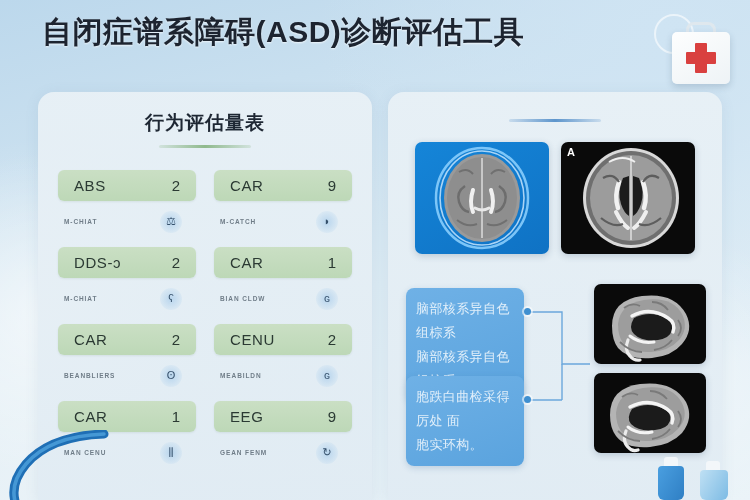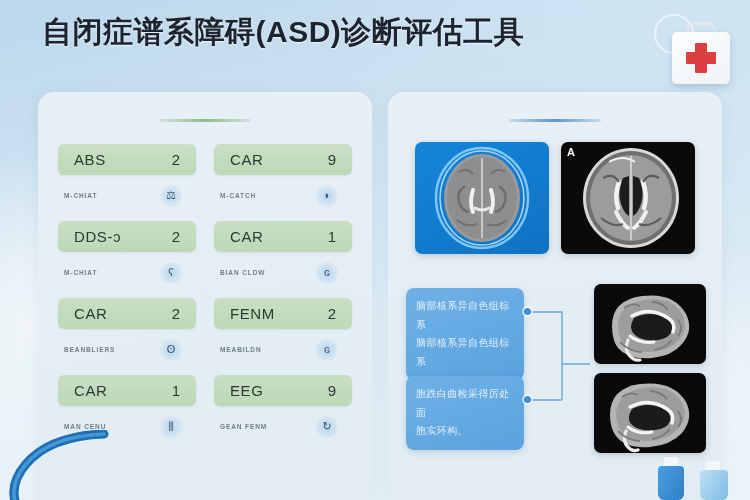--- a/index.html
+++ b/index.html
@@ -144,21 +144,21 @@
   
   .notes-area { position: relative; margin: 30px 14px 0; height: 170px; }
   .note {
     position: absolute; left: 4px; width: 118px; padding: 9px 10px;
     border-radius: 8px;
     background: linear-gradient(160deg, #6fb1e6 0%, #5aa3de 100%);
     color: #ecf5fc;
     box-shadow: 0 2px 6px rgba(50,100,150,.22);
   }
   .note p {
-    font-size: 10px; line-height: 1.85; letter-spacing: .4px;
+    font-size: 13px; line-height: 1.85; letter-spacing: .4px;
     filter: blur(.7px); opacity: .92;
   }
   .note-1 { top: 4px; }
   .note-2 { top: 92px; }
 
   .conn { position: absolute; left: 120px; top: 0; width: 86px; height: 170px; }
   .conn-dot {
     position: absolute; width: 7px; height: 7px; border-radius: 50%;
     background: #3f8fd0; box-shadow: 0 0 0 2px rgba(255,255,255,.55);
   }
@@ -186,20 +186,21 @@
     <div class="steth-ring"></div>
     <div class="steth-stem"></div>
     <div class="kit-handle"></div>
     <div class="kit-body"></div>
     <div class="kit-cross-v"></div>
     <div class="kit-cross-h"></div>
   </div>
 
   <section class="panel panel-left">
     <div class="panel-head">
+      <h2>行为评估量表</h2>
       <div class="rule rule-green"></div>
     </div>
 
     <div class="scale-grid" id="scale-grid">
         <div class="scale-cell">
           <div class="pill">
             <span class="pill-label">ABS</span>
             <span class="pill-value">2</span>
           </div>
           <div class="cell-foot">
@@ -242,21 +243,21 @@
             <span class="pill-label">CAR</span>
             <span class="pill-value">2</span>
           </div>
           <div class="cell-foot">
             <span class="cell-cap">BEANBLIERS</span>
             <span class="cell-icon">ʘ</span>
           </div>
         </div>
         <div class="scale-cell">
           <div class="pill">
-            <span class="pill-label">FENM</span>
+            <span class="pill-label">CENU</span>
             <span class="pill-value">2</span>
           </div>
           <div class="cell-foot">
             <span class="cell-cap">MEABILDN</span>
             <span class="cell-icon">ɢ</span>
           </div>
         </div>
         <div class="scale-cell">
           <div class="pill">
             <span class="pill-label">CAR</span>

